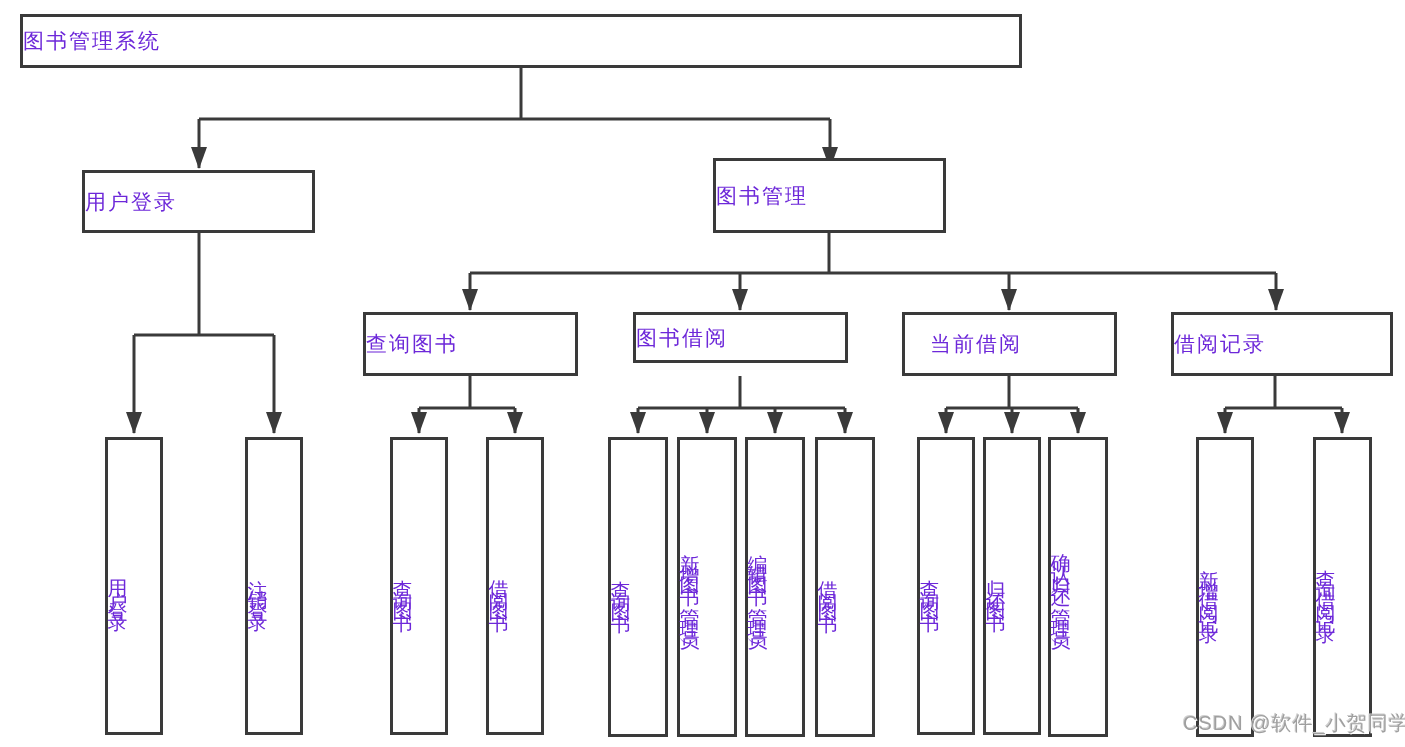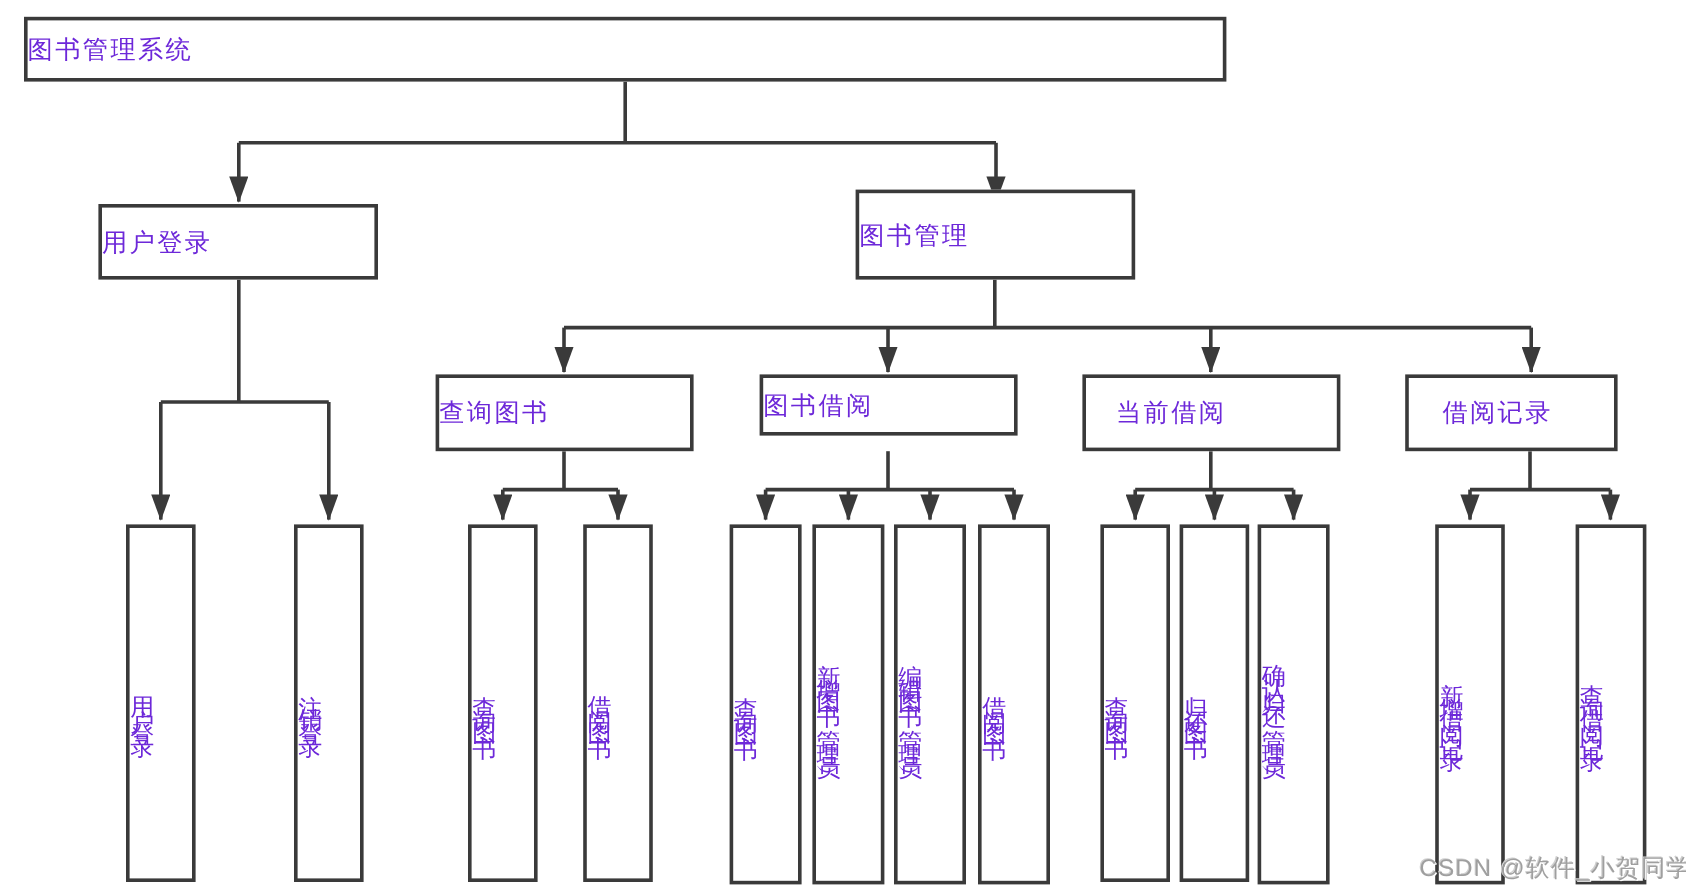--- a/index.html
+++ b/index.html
@@ -129,21 +129,21 @@
 
   <div class="node h" style="left:363px; top:312px; width:215px; height:64px;">
     <span class="lbl">查询图书</span>
   </div>
   <div class="node h" style="left:633px; top:312px; width:215px; height:51px;">
     <span class="lbl">图书借阅</span>
   </div>
   <div class="node h" style="left:902px; top:312px; width:215px; height:64px;padding-left:25px;">
     <span class="lbl">当前借阅</span>
   </div>
-  <div class="node h" style="left:1171px; top:312px; width:177px; height:64px;padding-left:28px;">
+  <div class="node h" style="left:1171px; top:312px; width:222px; height:64px;">
     <span class="lbl">借阅记录</span>
   </div>
 
   <div class="node v" style="left:105px; top:437px; width:58px; height:298px;">
     <span class="lbl">用户登录</span>
   </div>
   <div class="node v" style="left:245px; top:437px; width:58px; height:298px;">
     <span class="lbl">注销登录</span>
   </div>
 

